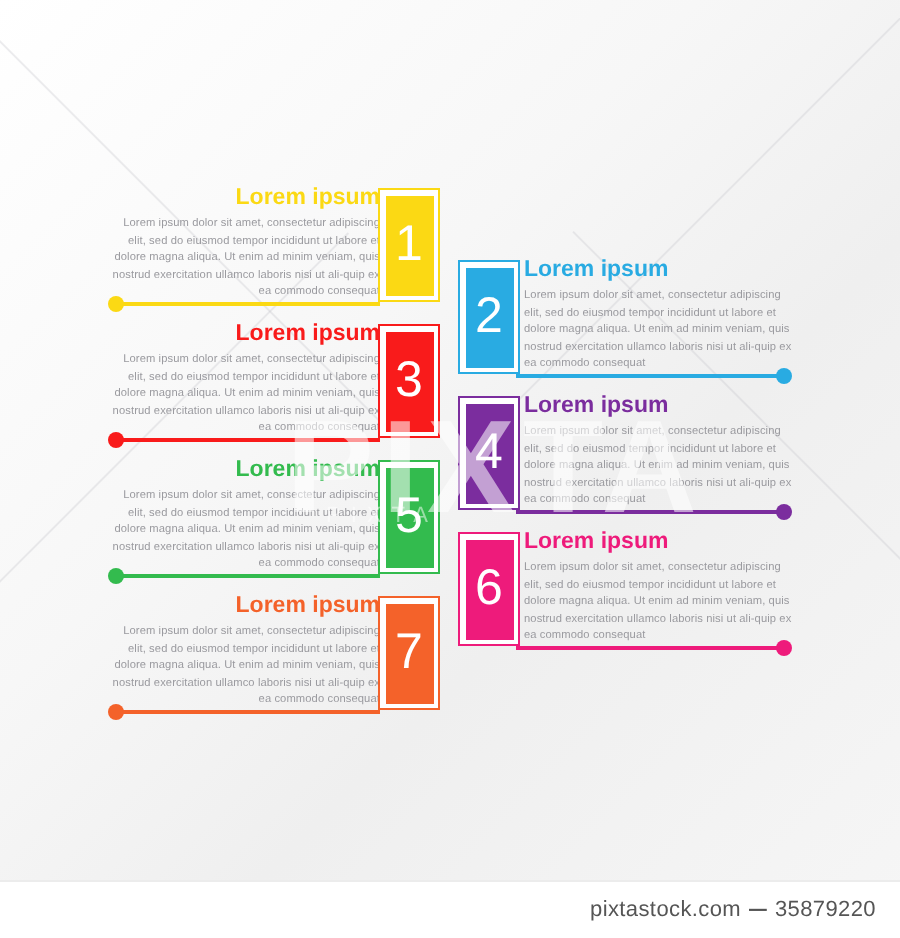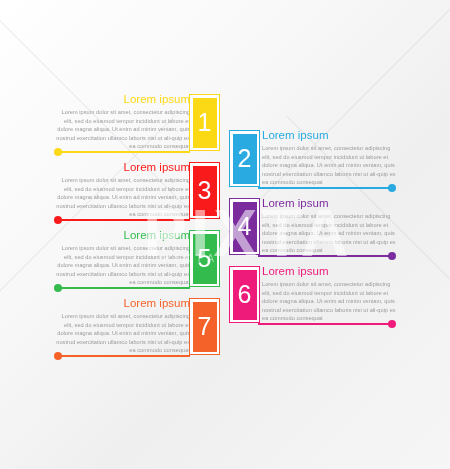--- a/index.html
+++ b/index.html
@@ -81,21 +81,21 @@
 
   
   .txt {
     position: absolute;
     width: 134px;
   }
   .txt .head {
     font-size: 11.5px;
     line-height: 13px;
     margin: 0 0 2px 0;
-    font-weight: 400;
+    font-weight: 700;
   }
   .txt .body {
     font-size: 5.6px;
     line-height: 8.6px;
     color: #9a9a9f;
     margin: 0;
     letter-spacing: 0.05px;
   }
   .txt.align-right { text-align: right; }
   .txt.align-right .head { text-align: right; }
@@ -251,14 +251,19 @@
     <div class="tile-frame" style="left:189px; top:298px; width:31px; height:57px; border-color:#f4622a;">
       <div class="tile" style="background:#f4622a;">7</div>
     </div>
   </div>
 
   <div id="watermark">
     <div id="wm-letters">PIXTA</div>
     <div id="wm-sub">PIXTA</div>
   </div>
 
+  <div id="footer">
+    <span class="fcredit">pixtastock.com</span>
+    <span class="fsep">–</span>
+    <span class="fcredit">35879220</span>
+  </div>
 
 </div>
 
 </body></html>

